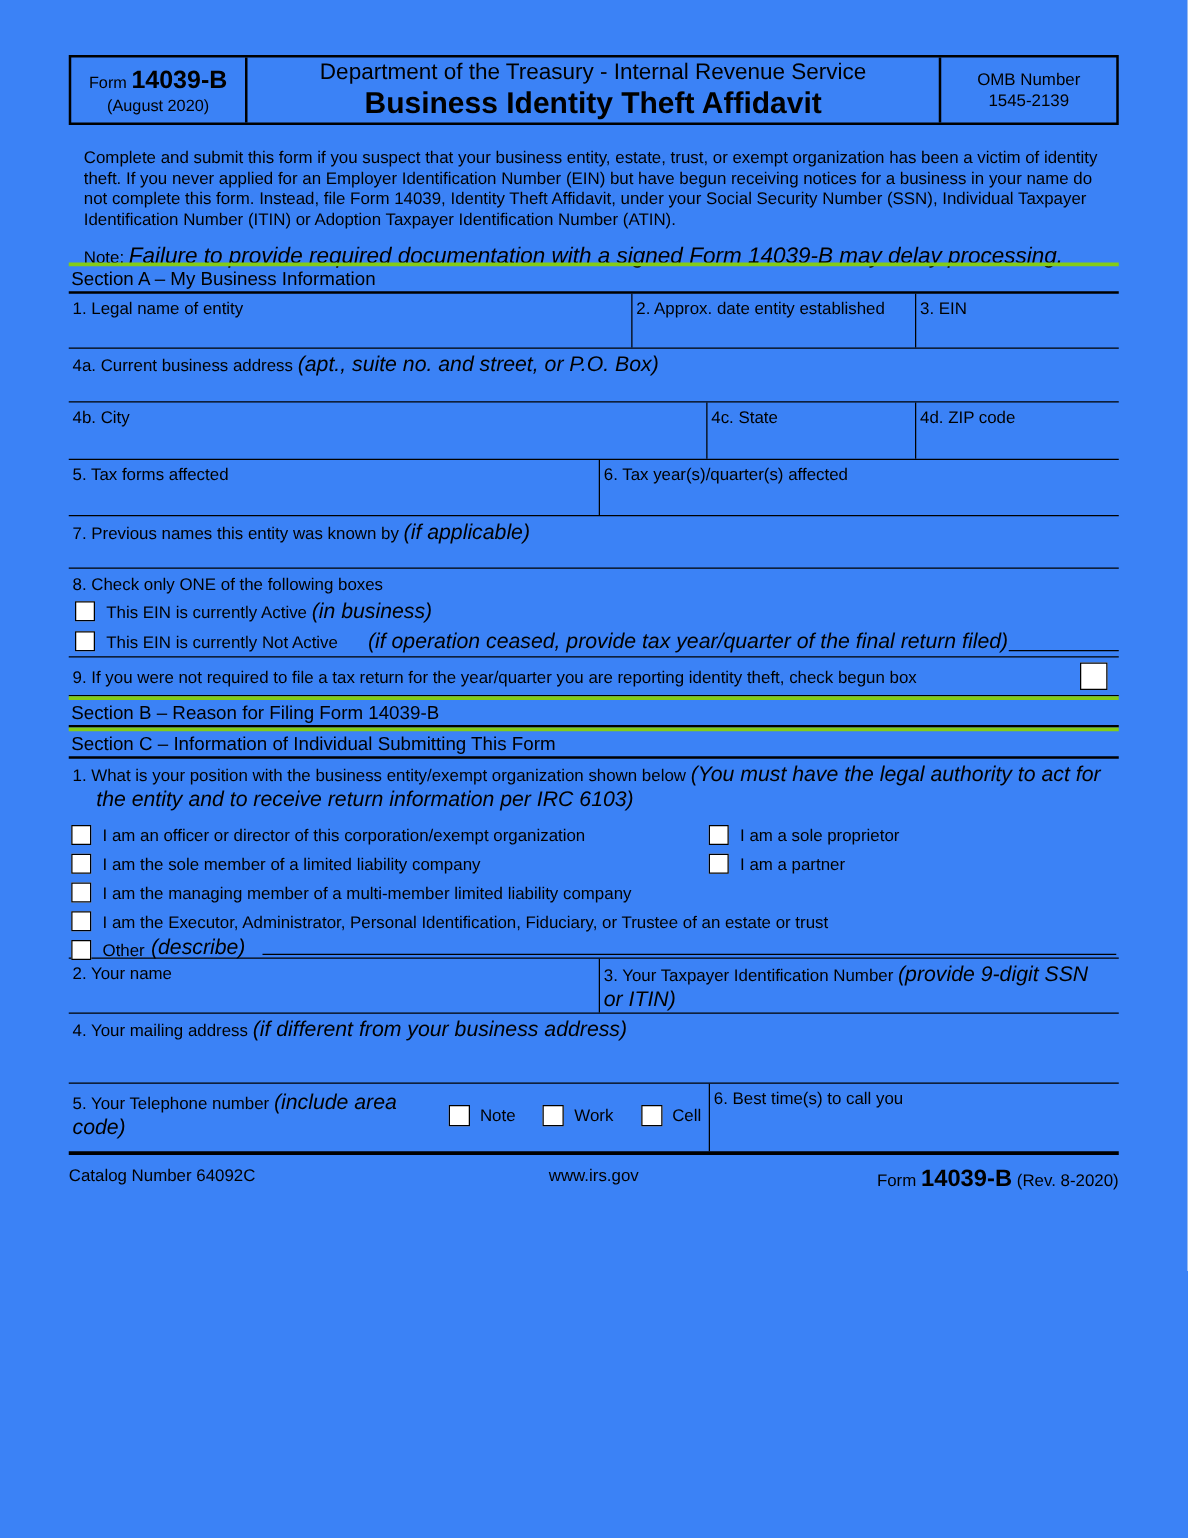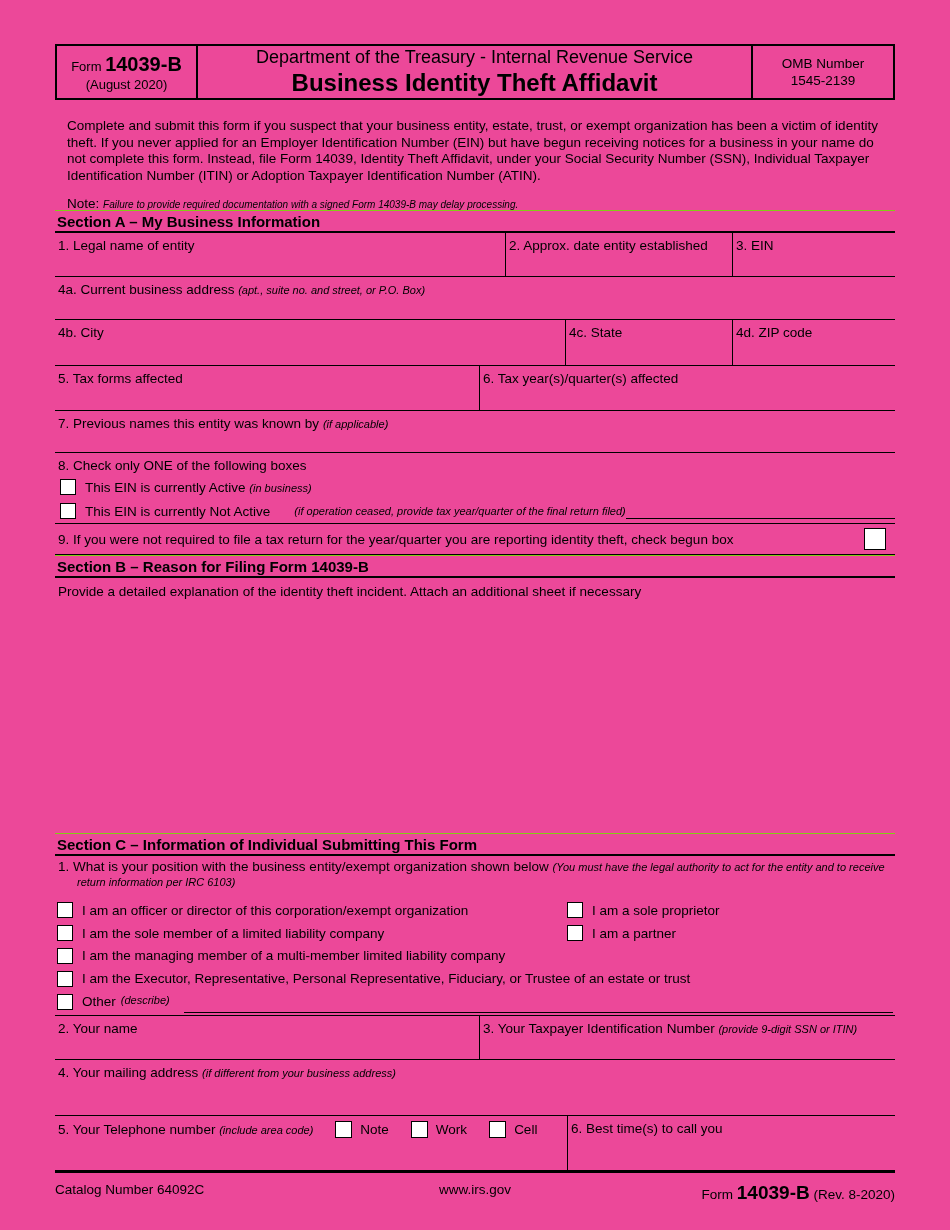--- a/index.html
+++ b/index.html
@@ -1,22 +1,22 @@
 <!DOCTYPE html>
 <html><head>
 <meta charset="utf-8">
 <style>
   html,body { margin:0; padding:0; background:#e8e8e8; }
   .page {
-    position:relative; width:950px; height:1230px; background:#ec4899;
+    position:relative; width:950px; height:1230px; background:#3b82f6;
     font-family:"Liberation Sans","DejaVu Sans",sans-serif; color:#000;
     margin:0 auto; overflow:hidden;
   }
   .lbl { font-size:13.5px; }
-  .hint { font-style:italic; font-size:11px; }
+  .hint { font-style:italic; font-size:17px; }
   .b { font-weight:400; }
 
   
   .header-box {
     position:absolute; left:55px; top:44px; width:840px; height:56px;
     border:2px solid #000; box-sizing:border-box; display:flex;
   }
   .hb-left { width:141px; border-right:2px solid #000; box-sizing:border-box;
     display:flex; flex-direction:column; justify-content:center; align-items:center; }
   .hb-left .line1 { font-size:13px; }
@@ -24,47 +24,47 @@
   .hb-left .line2 { font-size:13px; margin-top:1px; }
   .hb-center { flex:1; display:flex; flex-direction:column; justify-content:center; align-items:center; border-right:2px solid #000; box-sizing:border-box; }
   .hb-center .agency { font-size:18px; }
   .hb-center .title { font-size:24px; font-weight:700; margin-top:1px; }
   .hb-right { width:140px; display:flex; flex-direction:column; justify-content:center; align-items:center; font-size:13.5px; line-height:17px; }
 
   
   .intro { position:absolute; left:55px; top:106px; width:840px; }
   .intro p { margin:12px; font-size:13.5px; line-height:16.5px; }
   .intro .note { margin-top:9px; }
-  .intro .note .hint { font-size:10px; }
+  .intro .note .hint { font-size:18px; }
 
   
   .form-body { position:absolute; left:55px; top:210px; width:840px; }
 
-  .band { border-top:1px solid #84cc16; border-bottom:2px solid #000; box-sizing:border-box;
-    padding:3px 0 2px 2px; font-weight:700; font-size:15px; line-height:15px; }
+  .band { border-top:3px solid #84cc16; border-bottom:2px solid #000; box-sizing:border-box;
+    padding:3px 0 2px 2px; font-weight:400; font-size:15px; line-height:15px; }
 
   .row { display:flex; border-bottom:1px solid #000; box-sizing:border-box; }
   .cell { box-sizing:border-box; padding:3px 6px 0 3px; }
   .cell.sep { border-left:1px solid #000; }
 
   .blockrow { border-bottom:1px solid #000; box-sizing:border-box; padding:3px 0 0 3px; }
 
   .cb { display:inline-block; width:14px; height:14px; border:1.5px solid #000; background:#fff; flex:none; }
   .cb-lg { display:inline-block; width:20px; height:20px; border:1.5px solid #000; background:#fff; flex:none; }
   .cb-row { display:flex; align-items:center; }
   .cb-row .cb { margin:0 9px 0 2px; }
   .fill-line { flex:1; border-bottom:1.5px solid #000; height:1px; align-self:flex-end; margin-bottom:4px; }
 
   .hang { padding-left:19px; text-indent:-19px; margin:0; }
 
   .sec-b-body { height:255px; box-sizing:border-box; padding:4px 0 0 3px; }
 
   .q1-block { height:43px; box-sizing:border-box; padding:3px 0 0 3px; }
   .cbl { height:117px; box-sizing:border-box; border-bottom:1px solid #000; padding-top:3px; }
-  .cbl .r { height:23px; display:flex; align-items:flex-start; }
+  .cbl .r { height:23px; display:flex; align-items:flex-end; }
   .cbl .left-col { width:510px; display:flex; align-items:center; }
   .cbl .right-col { flex:1; display:flex; align-items:center; }
 
   .phone-opts { display:flex; align-items:center; }
   .phone-opt { display:inline-flex; align-items:center; margin-left:22px; }
   .phone-opt .cb15 { display:inline-block; width:15px; height:15px; border:1.5px solid #000; background:#fff; margin-right:8px; }
 
   .footer-rule { border-top:3px solid #000; }
   .footer { position:relative; margin-top:9px; font-size:13.5px; }
   .footer .center { position:absolute; left:0; right:0; text-align:center; }
@@ -138,23 +138,20 @@
         <span class="fill-line"></span>
       </div>
     </div>
 
     <div class="row" style="height:31px; align-items:center; padding-left:3px;">
       <span class="lbl" style="flex:1;"><span>9. If you were not required to file a tax return for the year/quarter you are reporting identity theft,</span> <span class="b">check begun box</span></span>
       <span class="cb-lg" style="margin-right:9px;"></span>
     </div>
 
     <div class="band">Section B – Reason for Filing Form 14039-B</div>
-    <div class="sec-b-body">
-      <span class="lbl">Provide a detailed explanation of the identity theft incident. Attach an additional sheet if necessary</span>
-    </div>
 
     <div class="band">Section C – Information of Individual Submitting This Form</div>
 
     <div class="q1-block">
       <p class="hang lbl"><span>1. What is your position with the business entity/exempt organization shown below</span> <span class="hint">(You must have the legal authority to act for the entity and to receive return information per IRC 6103)</span></p>
     </div>
 
     <div class="cbl">
       <div class="r">
         <div class="left-col cb-row">
@@ -175,21 +172,21 @@
           <span class="cb"></span>
           <span class="lbl">I am a partner</span>
         </div>
       </div>
       <div class="r cb-row">
         <span class="cb"></span>
         <span class="lbl">I am the managing member of a multi-member limited liability company</span>
       </div>
       <div class="r cb-row">
         <span class="cb"></span>
-        <span class="lbl">I am the Executor, Representative, Personal Representative, Fiduciary, or Trustee of an estate or trust</span>
+        <span class="lbl">I am the Executor, Administrator, Personal Identification, Fiduciary, or Trustee of an estate or trust</span>
       </div>
       <div class="r cb-row">
         <span class="cb"></span>
         <span class="lbl">Other</span>
         <span class="hint" style="margin-left:5px;">(describe)</span>
         <span class="fill-line" style="margin-left:14px; margin-right:2px;"></span>
       </div>
     </div>
 
     <div class="row" style="height:44px;">

